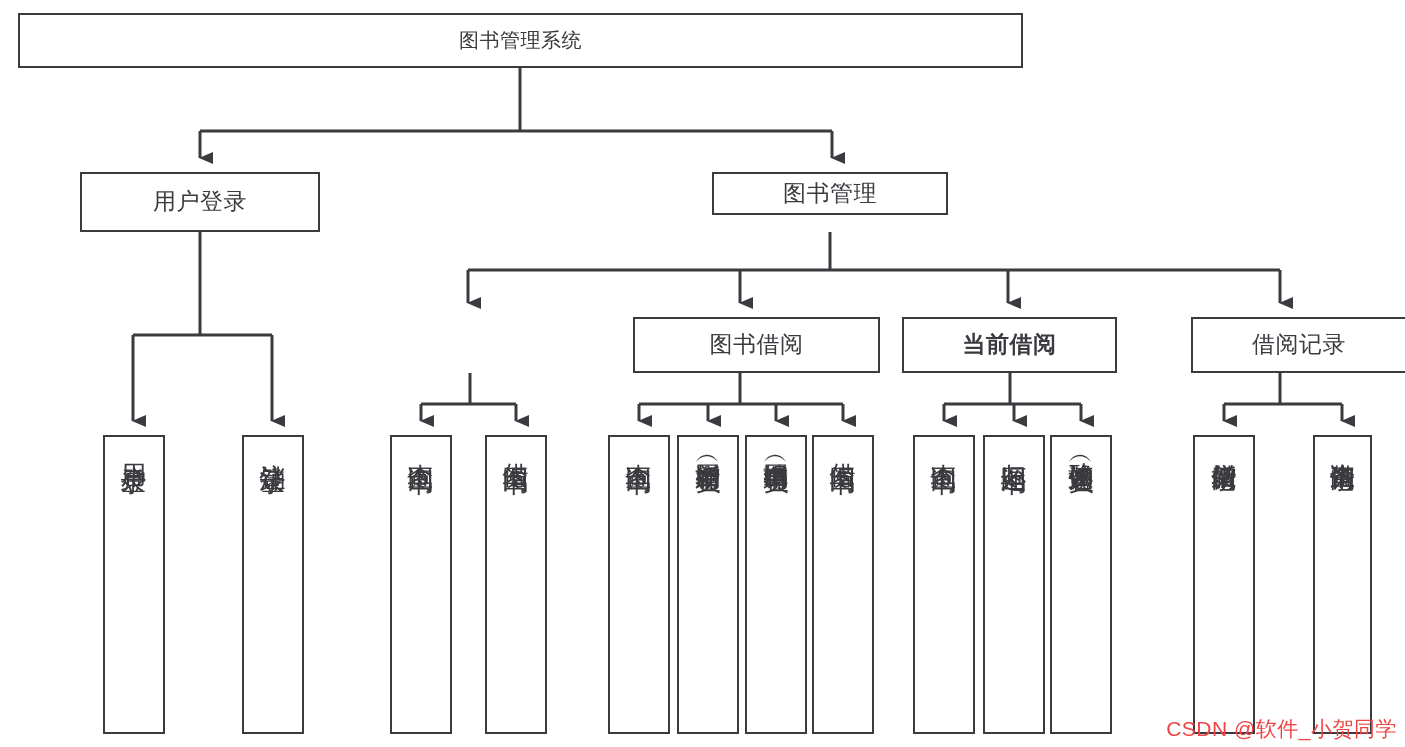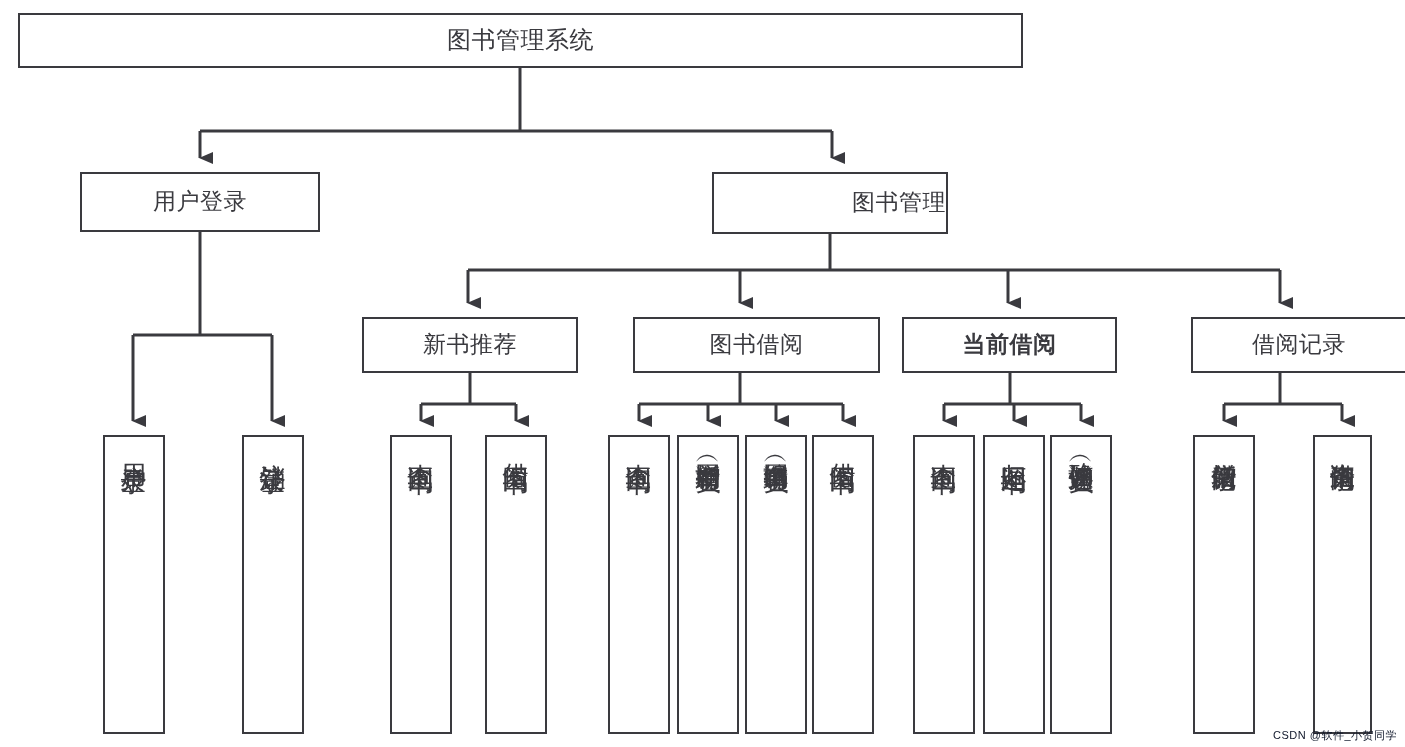--- a/index.html
+++ b/index.html
@@ -39,21 +39,21 @@
     color: #3a3a3f;
     line-height: 1.12;
     letter-spacing: 0.5px;
     white-space: nowrap;
   }
   
   .node.h .label {
     font-size: 23px;
   }
   .node.root .label {
-    font-size: 24px;
+    font-size: 20px;
   }
   
   .node.v {
     align-items: flex-start;
     justify-content: center;
     padding-top: 6px;
   }
   .node.v .label {
     writing-mode: vertical-rl;
     text-orientation: upright;
@@ -63,22 +63,22 @@
     white-space: nowrap;
   }
   .node.v.tall .label {
     font-size: 25px;
     letter-spacing: 1px;
   }
   #watermark {
     position: absolute;
     right: 8px;
     bottom: 4px;
-    font-size: 11px;
-    color: #0f172a;
+    font-size: 21px;
+    color: #ef4444;
     white-space: nowrap;
     letter-spacing: 0.5px;
   }
 </style>
 </head>
 <body>
 
 <div id="canvas">
 
   <svg id="edges" viewBox="0 0 1405 747" width="1405" height="747" xmlns="http://www.w3.org/2000/svg">
@@ -133,27 +133,24 @@
     </g>
   </svg>
 
   <div class="node h root" style="left: 18px; top: 13px; width: 1005px; height: 55px;">
     <span class="label">图书管理系统</span>
   </div>
 
   <div class="node h" style="left: 80px; top: 172px; width: 240px; height: 60px;">
     <span class="label">用户登录</span>
   </div>
-  <div class="node h" style="left: 712px; top: 172px; width: 236px; height: 62px; justify-content: flex-end;">
+  <div class="node h" style="left: 712px; top: 172px; width: 236px; height: 43px;">
     <span class="label">图书管理</span>
   </div>
 
-  <div class="node h" style="left: 362px; top: 317px; width: 216px; height: 56px;">
-    <span class="label">新书推荐</span>
-  </div>
   <div class="node h" style="left: 633px; top: 317px; width: 247px; height: 56px;">
     <span class="label">图书借阅</span>
   </div>
   <div class="node h" style="left: 902px; top: 317px; width: 215px; height: 56px; font-weight: bold;">
     <span class="label">当前借阅</span>
   </div>
   <div class="node h" style="left: 1191px; top: 317px; width: 216px; height: 56px; font-family: Liberation Serif, serif;">
     <span class="label">借阅记录</span>
   </div>
 

